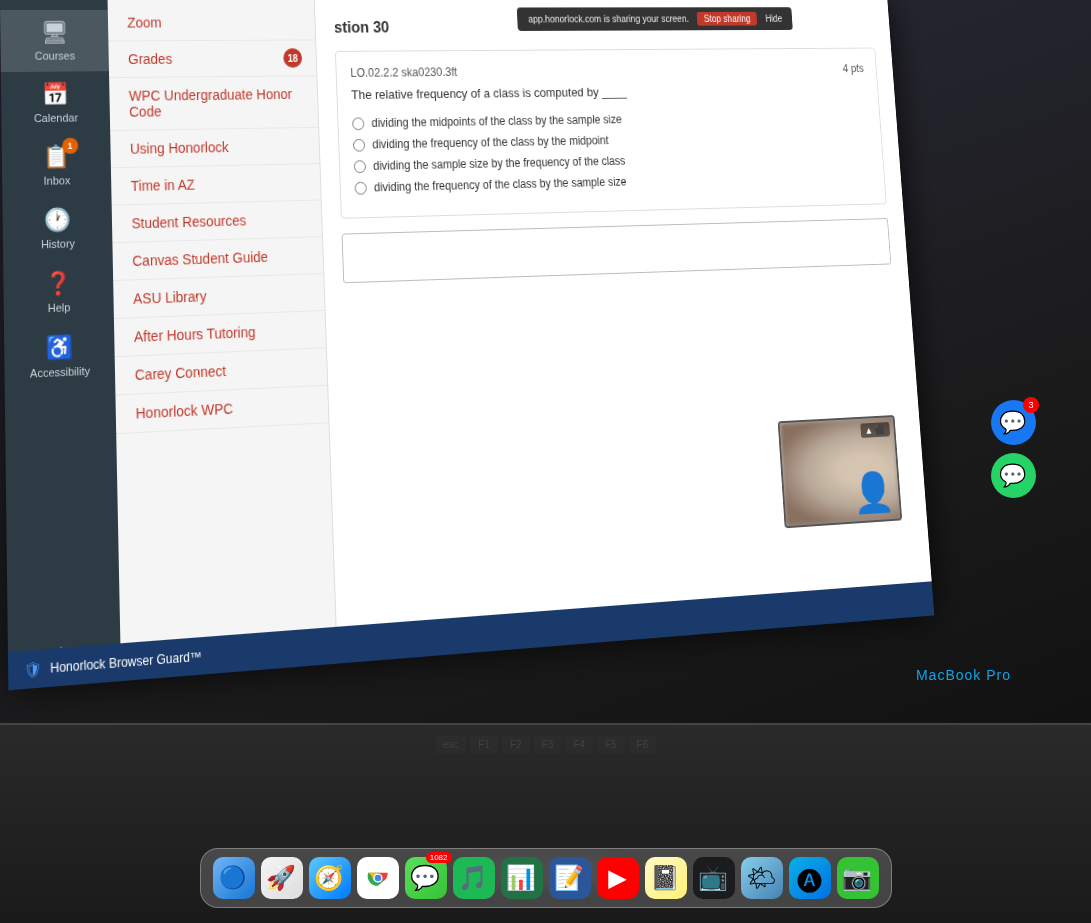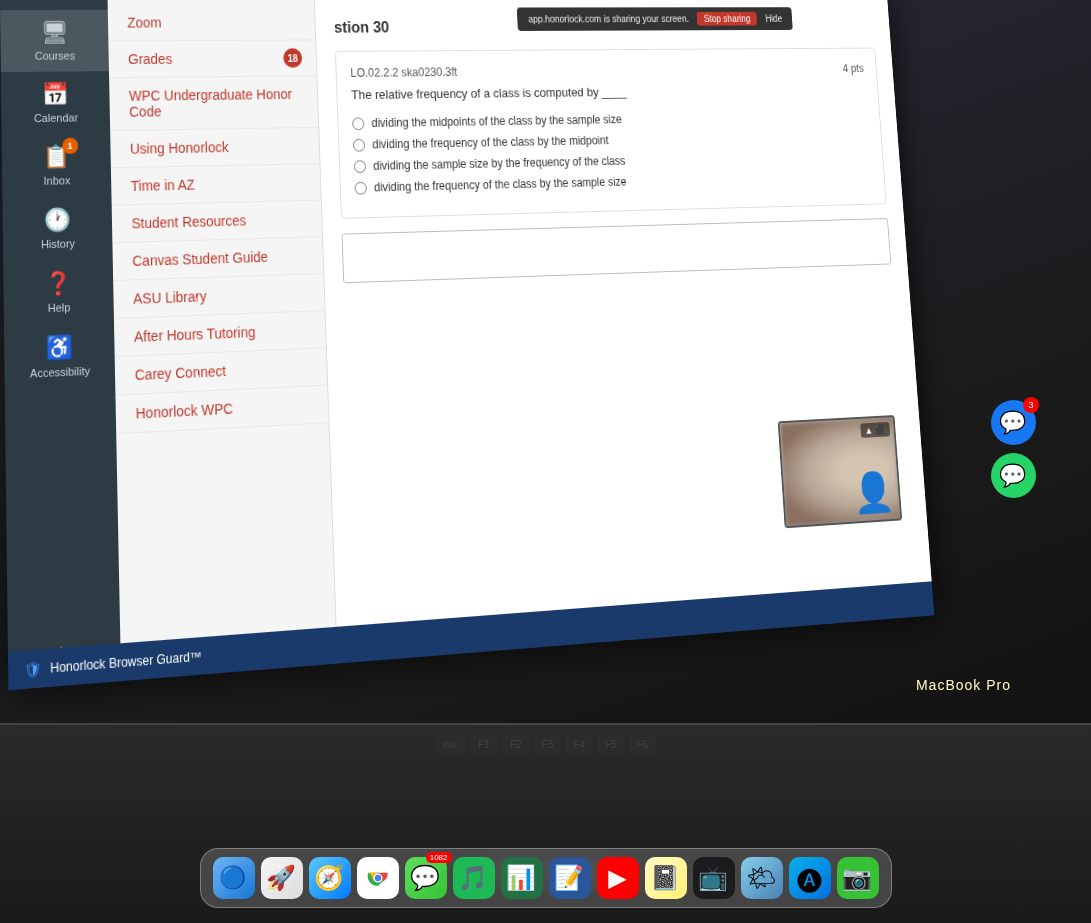--- a/index.html
+++ b/index.html
@@ -506,21 +506,21 @@
 <div style="position:absolute; right:55px; top:400px; display:flex; flex-direction:column; gap:8px; z-index:50;">
   <div style="position:relative; width:45px; height:45px; border-radius:50%; background:#1877f2; display:flex; align-items:center; justify-content:center; font-size:22px; cursor:pointer;">
     💬
     <div style="position:absolute; top:-3px; right:-3px; background:red; color:white; border-radius:50%; font-size:9px; width:16px; height:16px; display:flex; align-items:center; justify-content:center;">3</div>
   </div>
   <div style="position:relative; width:45px; height:45px; border-radius:50%; background:#25d366; display:flex; align-items:center; justify-content:center; font-size:22px; cursor:pointer;">
     💬
   </div>
 </div>
 
-<div style="position:absolute; right:80px; bottom:230px; color:#fef9c3; font-size:14px; letter-spacing:1px; z-index:60;">MacBook Pro</div>
+<div style="position:absolute; right:80px; bottom:240px; color:#0ea5e9; font-size:14px; letter-spacing:1px; z-index:60;">MacBook Pro</div>
 
 <div class="macos-dock">
   <div class="dock-item" style="background:linear-gradient(135deg,#72b4f5,#1577d3); font-size:22px;">🔵</div>
   <div class="dock-item" style="background:linear-gradient(135deg,#f5f5f5,#ddd);">🚀</div>
   <div class="dock-item" style="background:linear-gradient(135deg,#5ac8fa,#007aff);">🧭</div>
   <div class="dock-item" style="background:white;">
     <svg width="26" height="26" viewBox="0 0 40 40">
       <circle cx="20" cy="20" r="20" fill="white"></circle>
       <circle cx="20" cy="20" r="8" fill="#4285f4"></circle>
       <path d="M20 12 L35 12 A15 15 0 0 1 27.5 25.5 Z" fill="#ea4335"></path>

